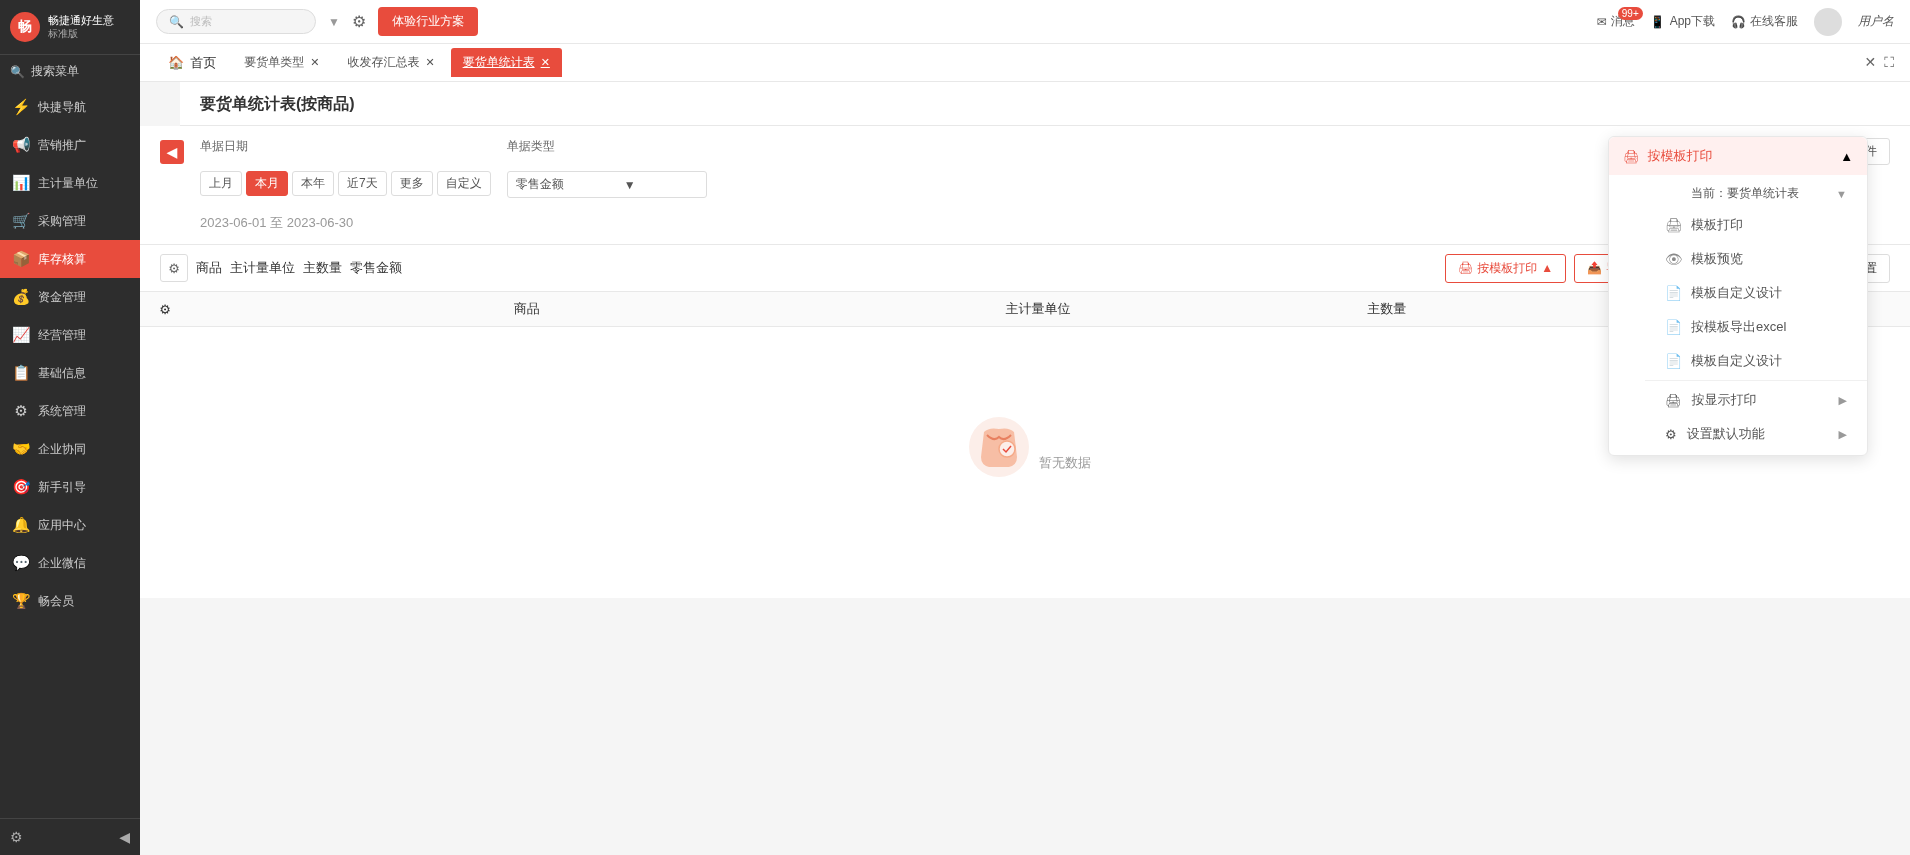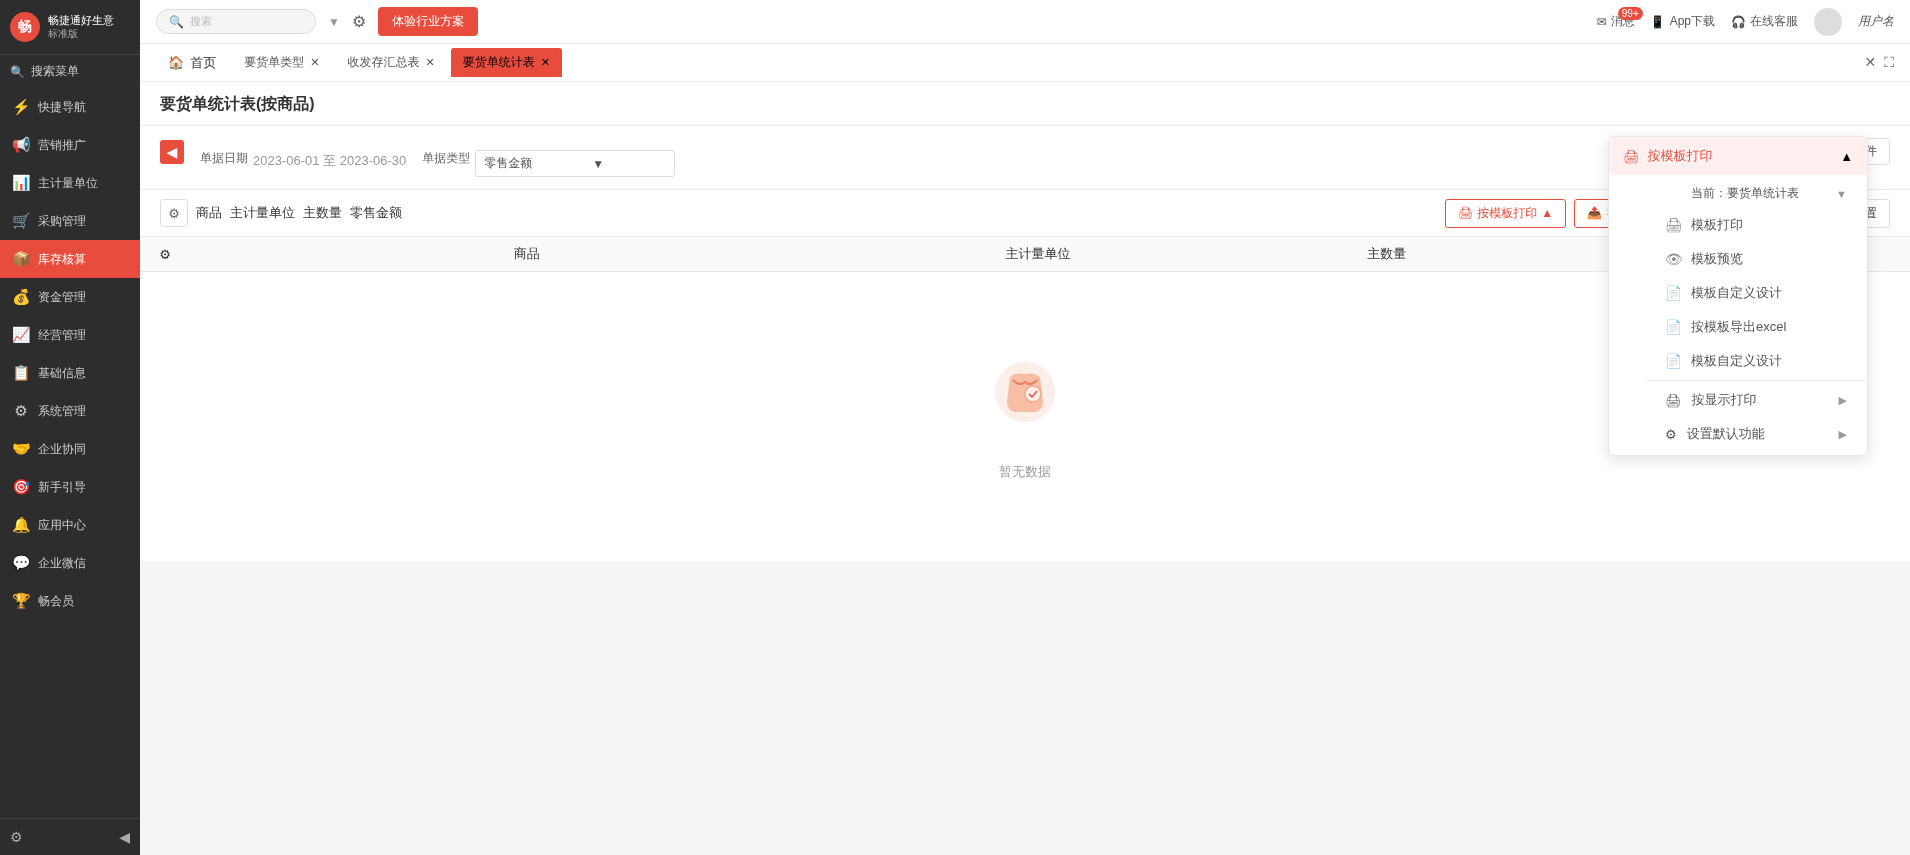--- a/index.html
+++ b/index.html
@@ -148,38 +148,40 @@
       color: #555;
       cursor: pointer;
       display: flex;
       align-items: center;
       gap: 6px;
       border-radius: 3px 3px 0 0;
       position: relative;
     }
     .tab.active {
       background: #e84c3d;
-      color: #000000;
+      color: #ffffff;
+      text-decoration: underline;
     }
     .tab-close { font-size: 11px; }
     .tab-home { color: #333; font-size: 13px; }
     .window-controls { margin-left: auto; display: flex; gap: 8px; }
     .window-btn { font-size: 14px; color: #666; cursor: pointer; }
 
     
     .page-content {
       flex: 1;
       overflow: auto;
       padding: 0;
       position: relative;
     }
     .page-header {
       background: white;
       padding: 12px 20px 0 20px;
       border-bottom: 1px solid #e8e8e8;
+      margin-left: 40px;
     }
     .page-title {
       font-size: 16px;
       font-weight: bold;
       color: #333;
       padding-bottom: 10px;
     }
 
     
     .filter-bar {
@@ -199,21 +201,21 @@
       height: 24px;
       border-radius: 3px;
       cursor: pointer;
       font-size: 14px;
       display: flex;
       align-items: center;
       justify-content: center;
       flex-shrink: 0;
       margin-top: 2px;
     }
-    .filter-group { display: flex; flex-direction: row; gap: 5px; margin-top: 12px; }
+    .filter-group { display: flex; flex-direction: column; gap: 16px; }
     .filter-label { font-size: 12px; color: #666; white-space: nowrap; }
     .filter-date-buttons { display: flex; align-items: center; gap: 4px; flex-wrap: wrap; }
     .date-btn {
       padding: 3px 8px;
       border: 1px solid #ddd;
       background: white;
       border-radius: 3px;
       font-size: 12px;
       cursor: pointer;
       color: #555;
@@ -328,21 +330,21 @@
     }
     .th:first-child { width: 50px; }
     .th:nth-child(2) { flex: 2; }
     .th:nth-child(3) { flex: 1; }
     .th:nth-child(4) { flex: 1; }
     .th:nth-child(5) { flex: 1; }
 
     
     .empty-state {
       display: flex;
-      flex-direction: column;
+      flex-direction: row;
       align-items: center;
       justify-content: center;
       padding: 80px 0;
     }
     .empty-icon {
       font-size: 64px;
       margin-bottom: 16px;
     }
     .empty-text { color: #999; font-size: 13px; }
 
@@ -554,20 +556,28 @@
 
     <div class="page-header">
       <div class="page-title">要货单统计表(按商品)</div>
     </div>
 
     <div class="filter-bar">
       <button class="filter-toggle-btn">◀</button>
 
       <div class="filter-group">
         <div class="filter-label">单据日期</div>
+        <div class="filter-date-buttons">
+          <button class="date-btn">上月</button>
+          <button class="date-btn active">本月</button>
+          <button class="date-btn">本年</button>
+          <button class="date-btn">近7天</button>
+          <button class="date-btn">更多</button>
+          <button class="date-btn">自定义</button>
+        </div>
         <div class="date-range-text">2023-06-01 至 2023-06-30</div>
       </div>
 
       <div class="filter-group">
         <div class="filter-label">单据类型</div>
         <div class="filter-select">
           <span>零售金额</span>
           <span>▼</span>
         </div>
       </div>

